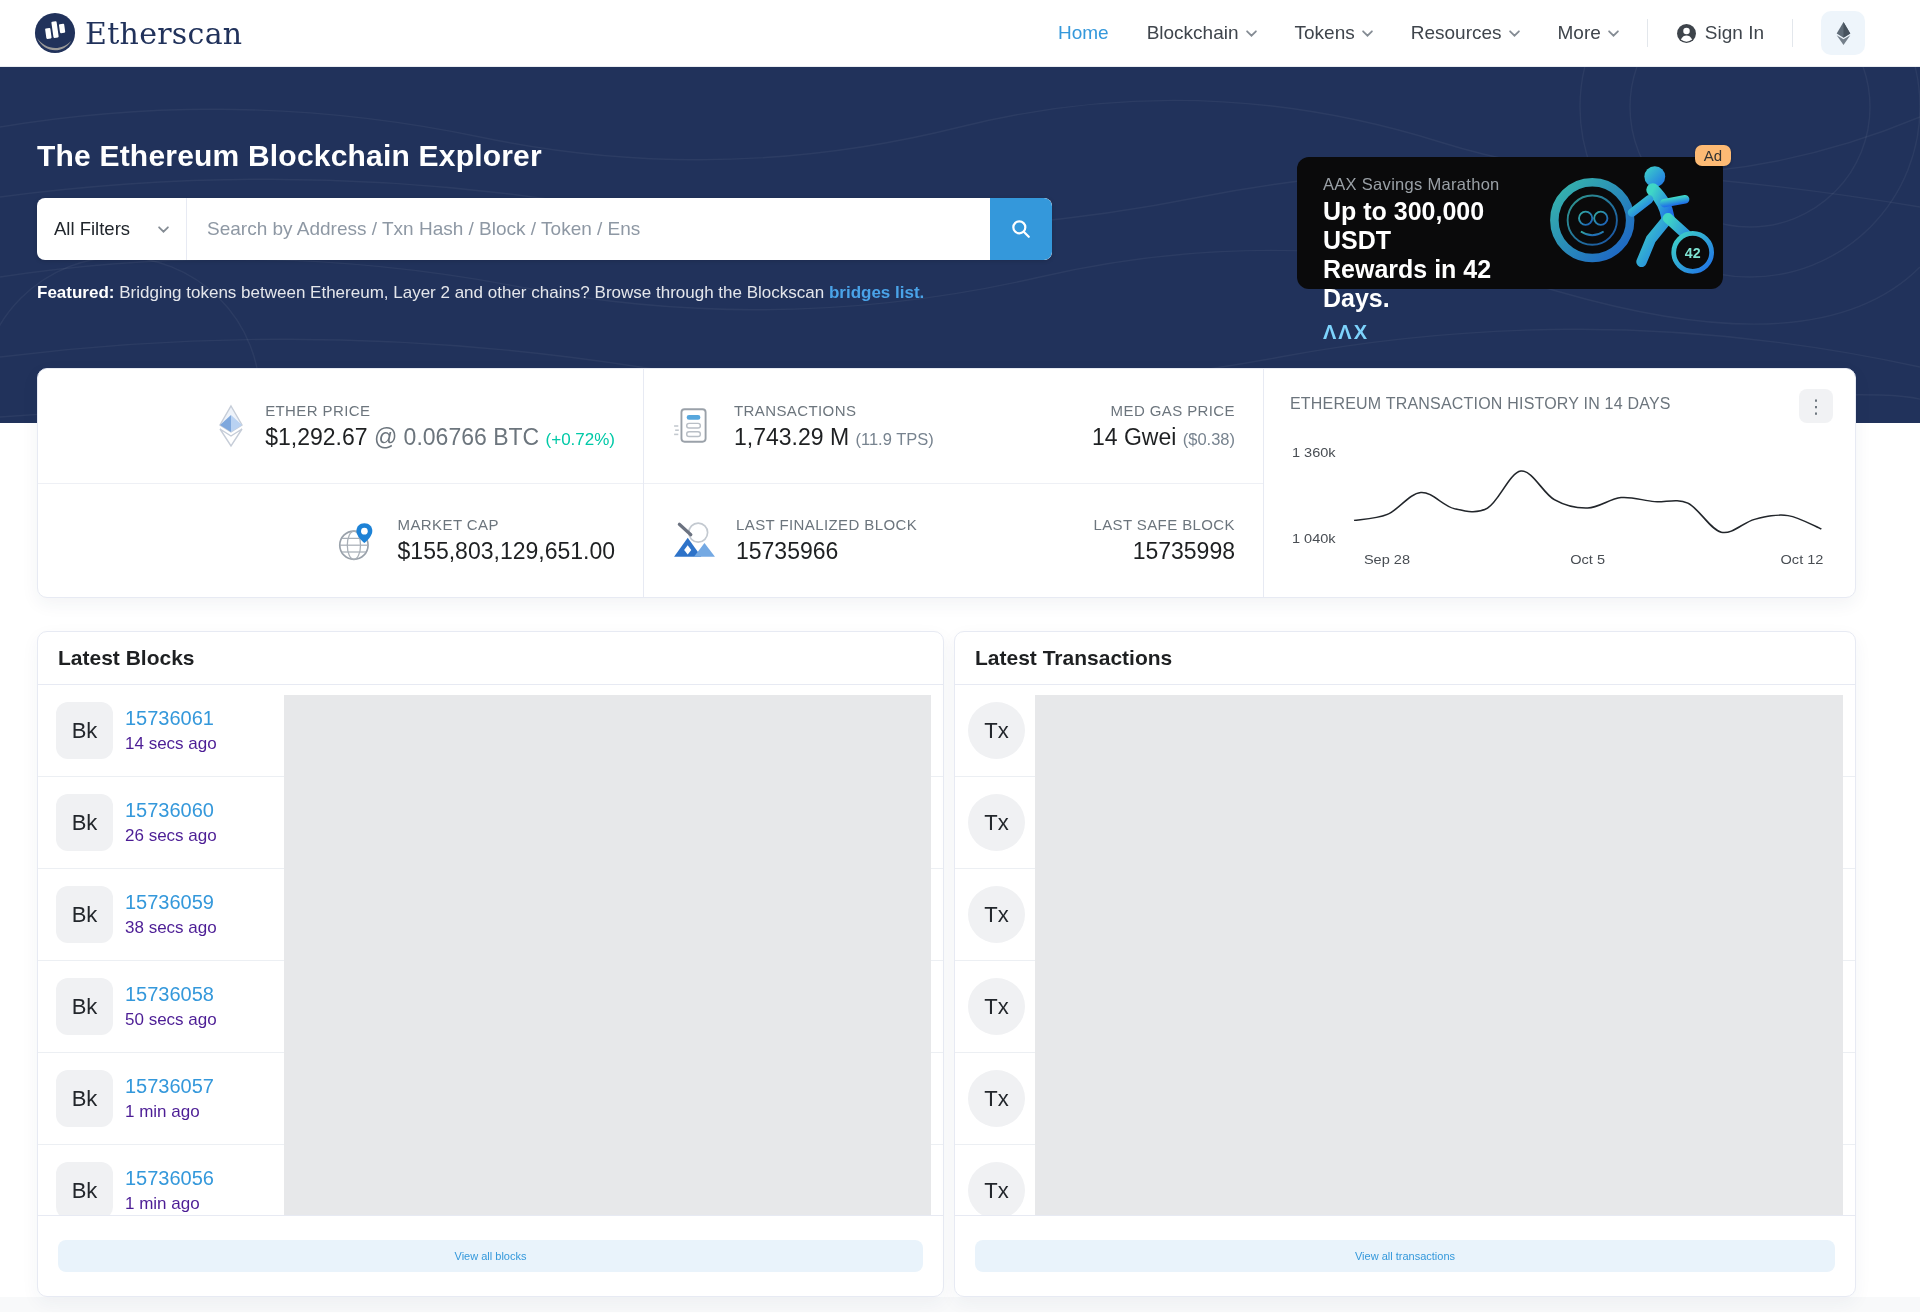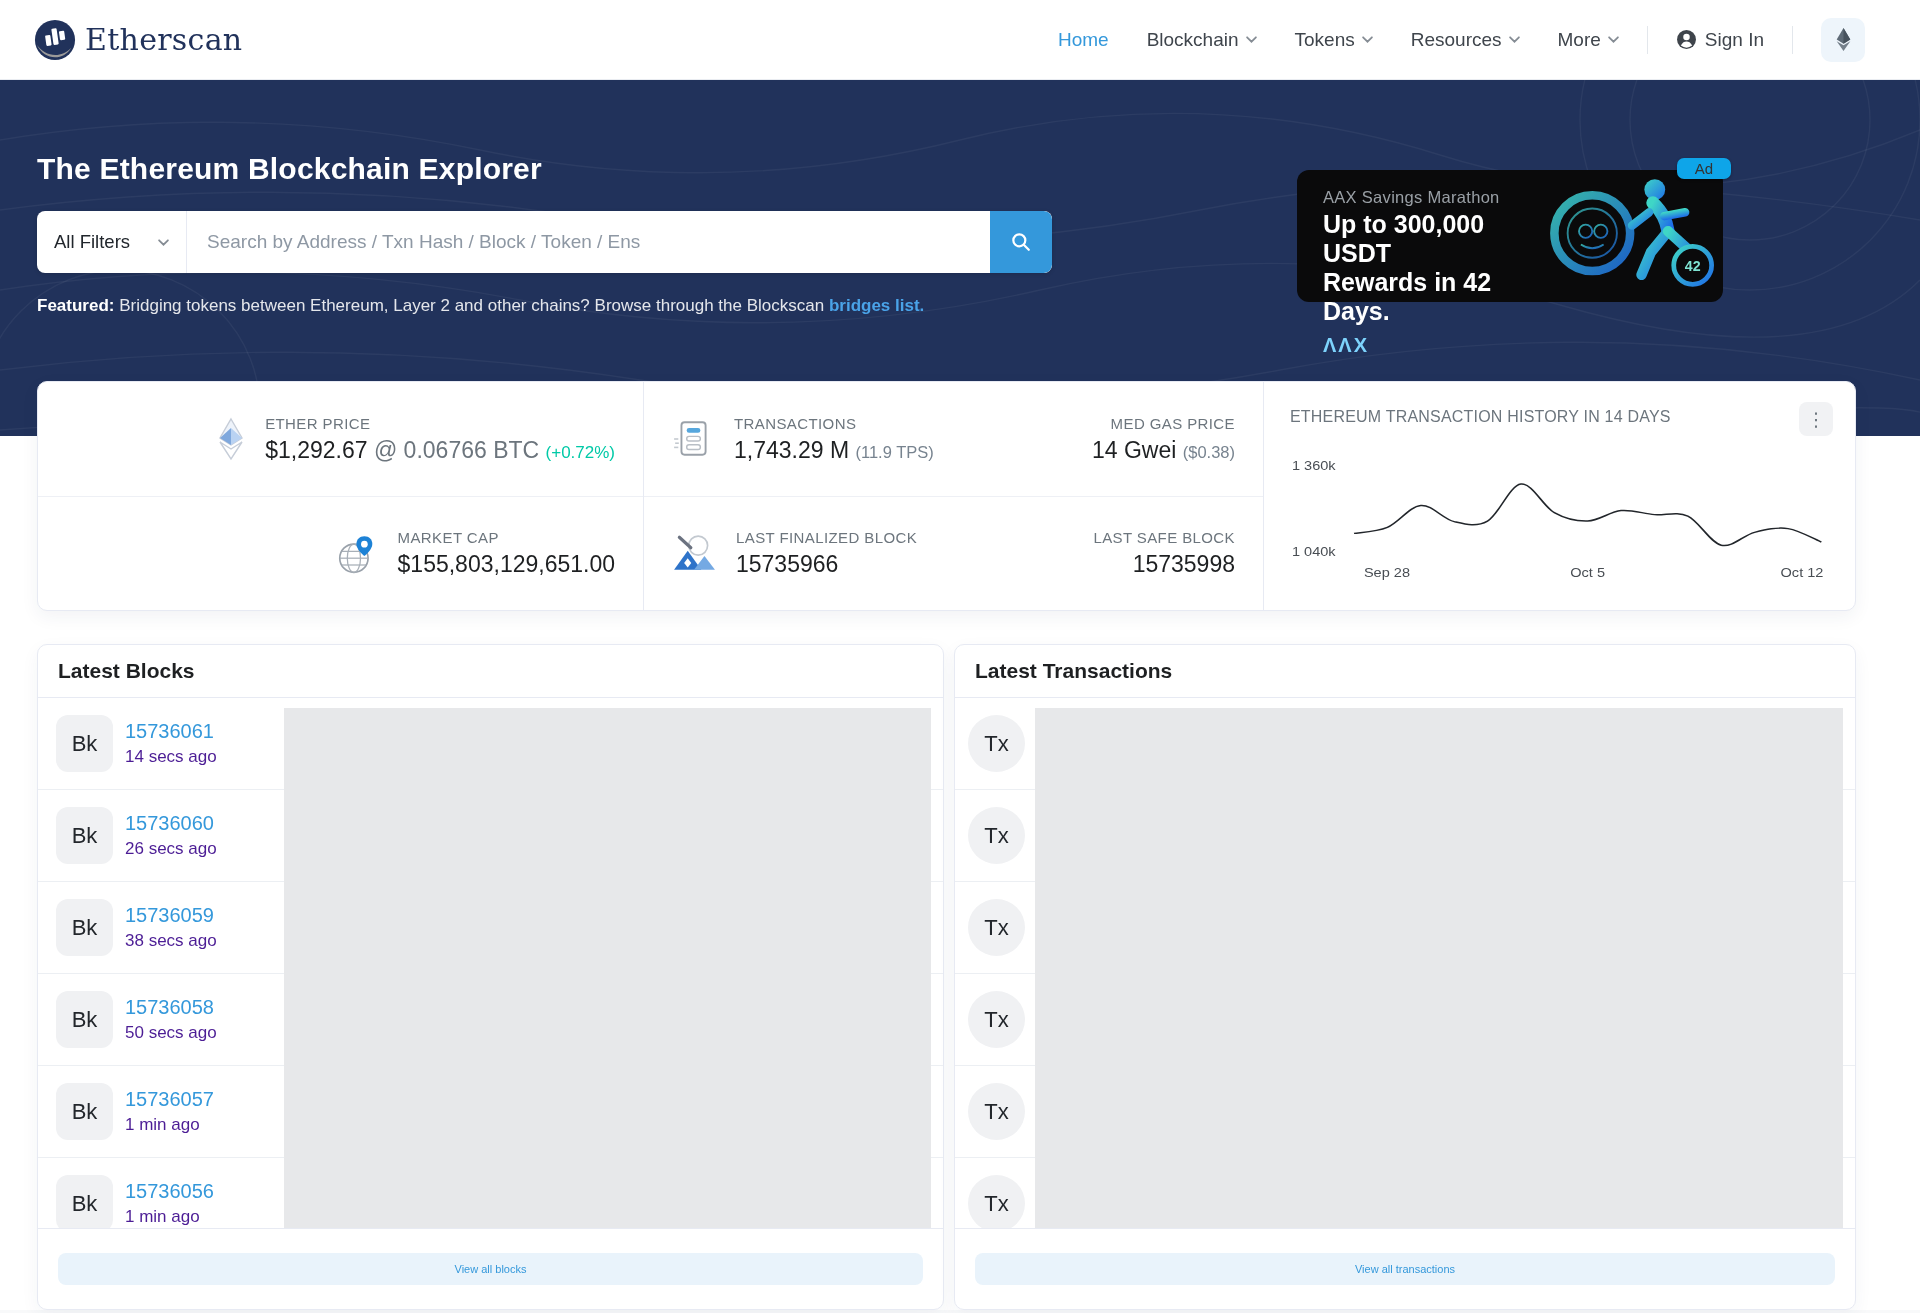--- a/index.html
+++ b/index.html
@@ -1,29 +1,29 @@
 <!DOCTYPE html>
 <html><head>
 <meta charset="utf-8">
 <style>
   * { margin:0; padding:0; box-sizing:border-box; }
   html,body { width:1920px; height:1313px; overflow:hidden; background:#fff;
     font-family:"Liberation Sans", sans-serif; color:#1e2022; }
 
   
-  .header { height:80px; background:#fff; border-bottom:1px solid #e9ecf1;
+  .header { height:67px; background:#fff; border-bottom:1px solid #e9ecf1;
     display:flex; align-items:center; justify-content:space-between; padding:0 55px 0 34px; }
   .brand { display:flex; align-items:center; cursor:pointer; }
   .brand-text { font-family:"DejaVu Serif", serif; font-size:30px; font-weight:500;
     color:#21325b; margin-left:9px; letter-spacing:.3px; }
   .nav { display:flex; align-items:center; font-size:19px; color:#3f454c; }
   .nav-item { display:flex; align-items:center; gap:7px; margin-left:38px; cursor:pointer; }
   .nav-item.active { color:#3498db; margin-left:0; }
   .nav-sep { width:1px; height:28px; background:#e3e7ec; margin-left:28px; }
-  .signin { display:flex; align-items:flex-start; gap:8px; margin-left:28px; cursor:pointer; }
+  .signin { display:flex; align-items:center; gap:8px; margin-left:28px; cursor:pointer; }
   .eth-net-btn { width:44px; height:44px; background:#eef5fb; border-radius:10px; border:none;
     display:flex; align-items:center; justify-content:center; margin-left:28px; cursor:pointer; }
   .caret { color:#858c94; display:flex; }
 
   
   .hero { position:relative; height:356px; background:#21325b; overflow:visible; }
   .topo { position:absolute; inset:0; overflow:hidden; pointer-events:none; }
   .hero-inner { position:relative; padding:72px 0 0 37px; }
   .hero-title { color:#fff; font-size:30px; font-weight:600; letter-spacing:.2px; }
   .searchbar { margin-top:25px; width:1015px; height:62px; background:#fff; border-radius:8px;
@@ -40,22 +40,22 @@
   .featured .flink { color:#4aa3e8; font-weight:bold; cursor:pointer; }
 
   .ad { position:absolute; top:90px; right:197px; width:426px; height:132px; background:#0a0a0b;
     border-radius:12px; display:flex; cursor:pointer; }
   .ad-left { padding:18px 0 14px 26px; flex:1; }
   .ad-line1 { color:#9aa0a6; font-size:16.5px; letter-spacing:.3px; }
   .ad-line2 { color:#fff; font-size:25px; font-weight:bold; margin-top:3px; }
   .ad-line3 { color:#fff; font-size:25px; font-weight:bold; }
   .ad-brand { color:#7dd3fc; font-size:20px; font-weight:bold; letter-spacing:2px; margin-top:8px; }
   .ad-art { width:180px; position:relative; overflow:hidden; border-radius:0 12px 12px 0; }
-  .ad-badge { position:absolute; top:-12px; right:-8px; background:#0ea5e9; color:#333;
-    font-size:15px; padding:2px 18px; border-radius:7px; box-shadow:0 1px 3px rgba(0,0,0,.3); }
+  .ad-badge { position:absolute; top:-12px; right:-8px; background:#fdba74; color:#333;
+    font-size:15px; padding:2px 9px; border-radius:7px; box-shadow:0 1px 3px rgba(0,0,0,.3); }
 
   
   .container { margin:0 64px 0 37px; }
   .stats-card { position:relative; z-index:3; margin-top:-55px; height:230px; background:#fff;
     border:1px solid #e7eaf3; border-radius:10px; box-shadow:0 6px 18px rgba(33,50,91,.06);
     display:grid; grid-template-columns:606px 620px 1fr; }
   .stat-col { display:grid; grid-template-rows:1fr 1fr; }
   .stat-col.bordered { border-right:1px solid #e7eaf3; }
   .stat-half { display:flex; align-items:center; padding:0 28px;justify-content:flex-end; }
   .stat-half + .stat-half { border-top:1px solid #eef0f5; }

